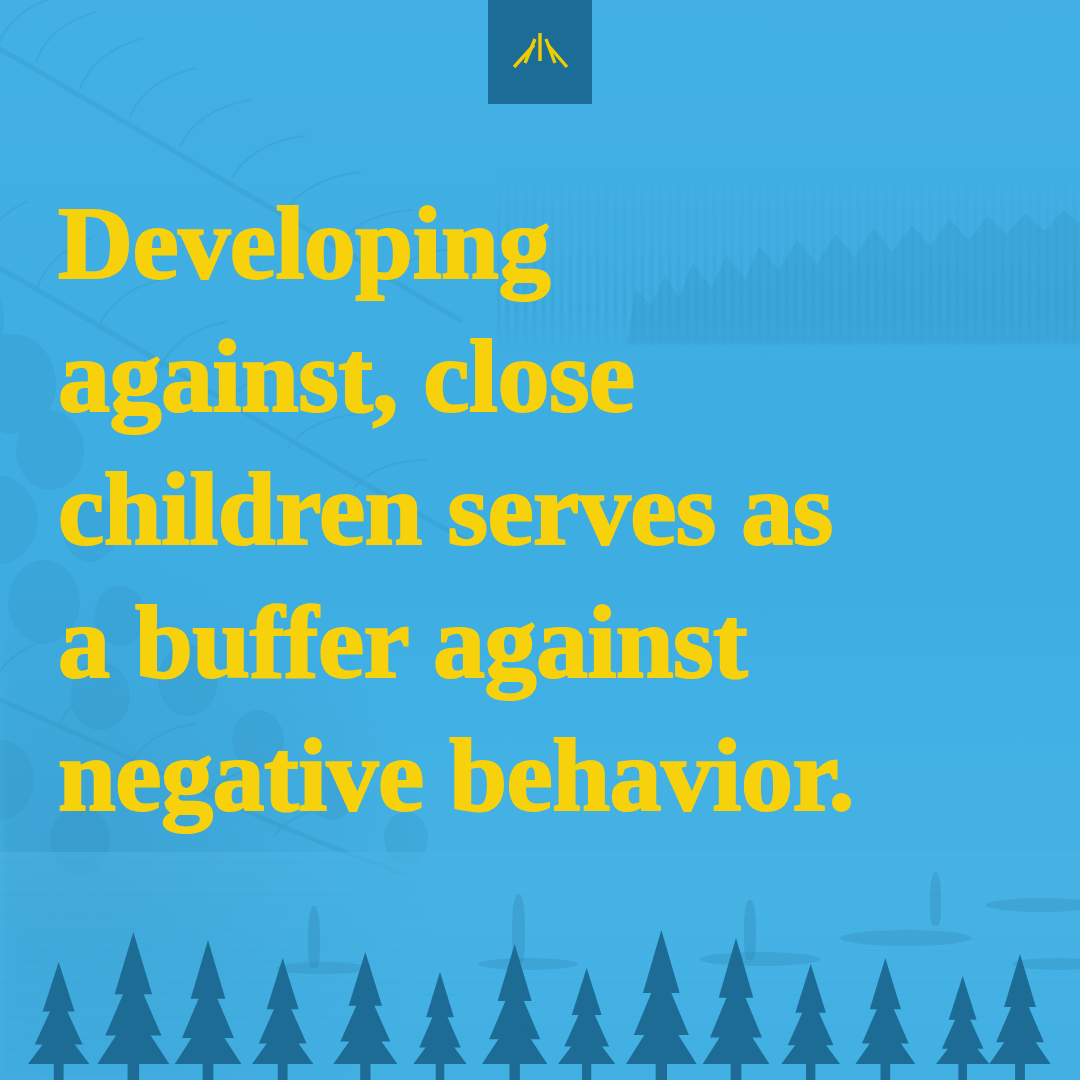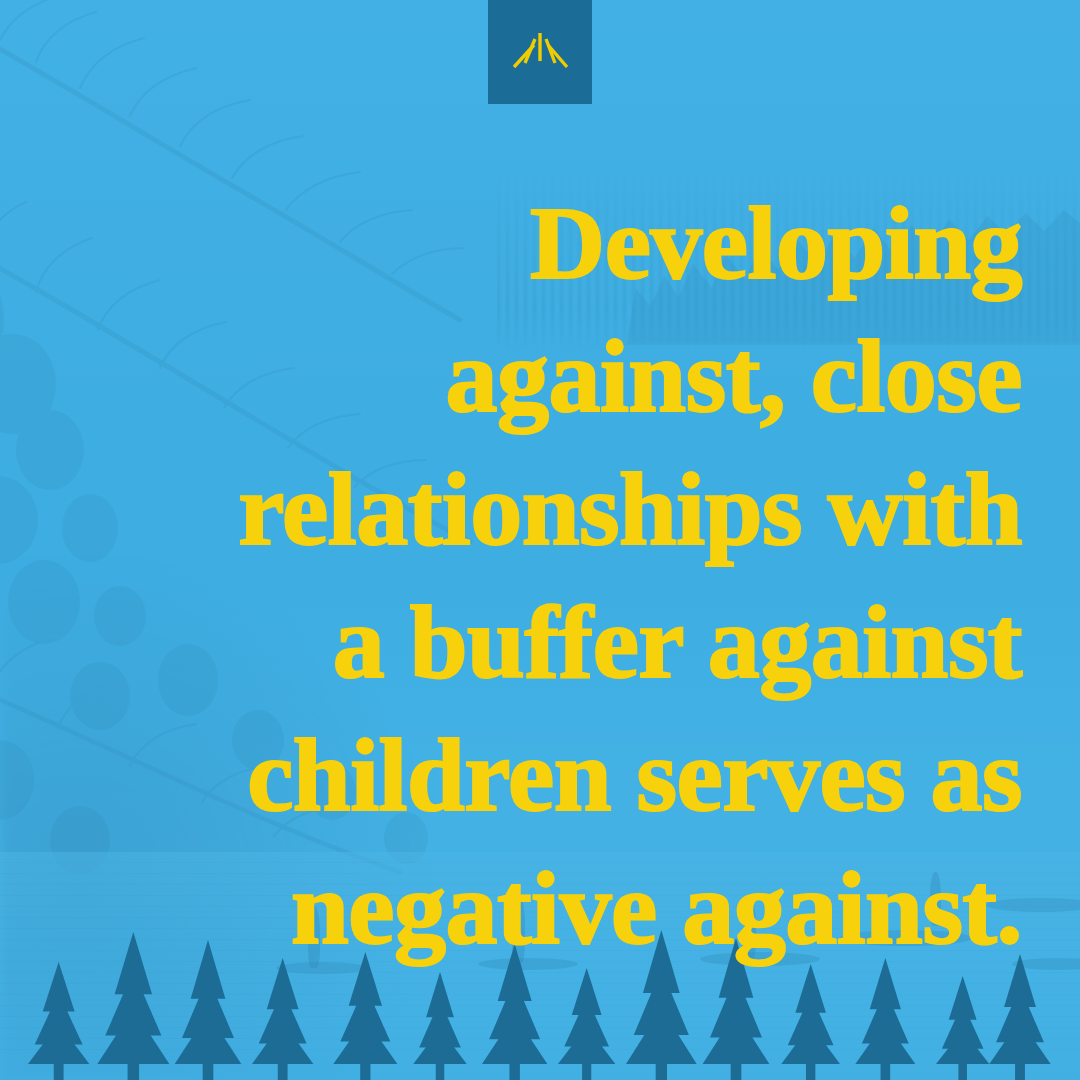--- a/index.html
+++ b/index.html
@@ -144,21 +144,21 @@
     z-index: 6;
   }
   .logo-mark svg { display: block; }
 
   
   .quote {
     position: absolute;
     left: 0; right: 0;
     top: 176px;
     z-index: 5;
-    text-align: right;
+    text-align: left;
     color: #F7D20C;
     font-family: "Liberation Serif", "DejaVu Serif", serif;
     font-weight: 700;
     font-size: 104px;
     line-height: 133px;
     letter-spacing: -0.5px;
     padding: 0 58px;
     -webkit-text-stroke: 2.2px #F7D20C;
   }
   .quote .line { display: block; white-space: nowrap; }
@@ -258,24 +258,23 @@
         <line x1="52" y1="61" x2="52" y2="33"></line>
         <line x1="67" y1="63" x2="58" y2="39"></line>
         <line x1="79" y1="67" x2="60" y2="45"></line>
       </g>
     </svg>
   </div>
 
   <div class="quote">
     <span class="line">Developing</span>
     <span class="line">against, close</span>
-    <span class="line">relationships with</span>
+    <span class="line">children serves as</span>
     <span class="line">a buffer against</span>
-    <span class="line">children serves as</span>
-    <span class="line">negative against.</span>
+    <span class="line">negative behavior.</span>
   </div>
 
   <div class="tree-row">
     <svg viewBox="0 0 1620 150" preserveAspectRatio="none">
       <g id="tree-group" fill="#1C6C96">
           <rect x="80.64" y="132" width="14.72" height="20"></rect>
           <polygon points="88,32 111.92,81.56 64.08,81.56"></polygon>
           <polygon points="88,62.68 123.88,114.6 52.12,114.6"></polygon>
           <polygon points="88,93.36 134,134 42,134"></polygon>
           <rect x="191.36" y="132" width="17.28" height="20"></rect>

